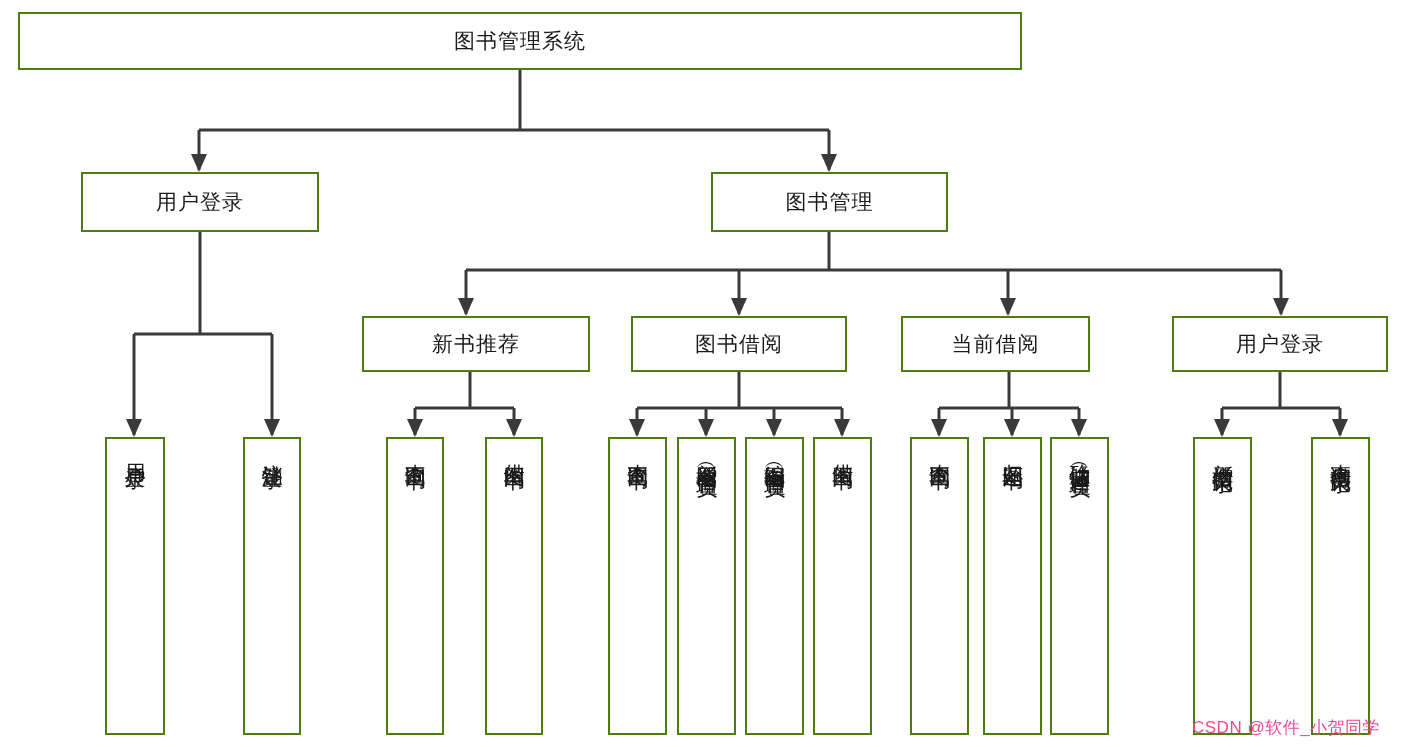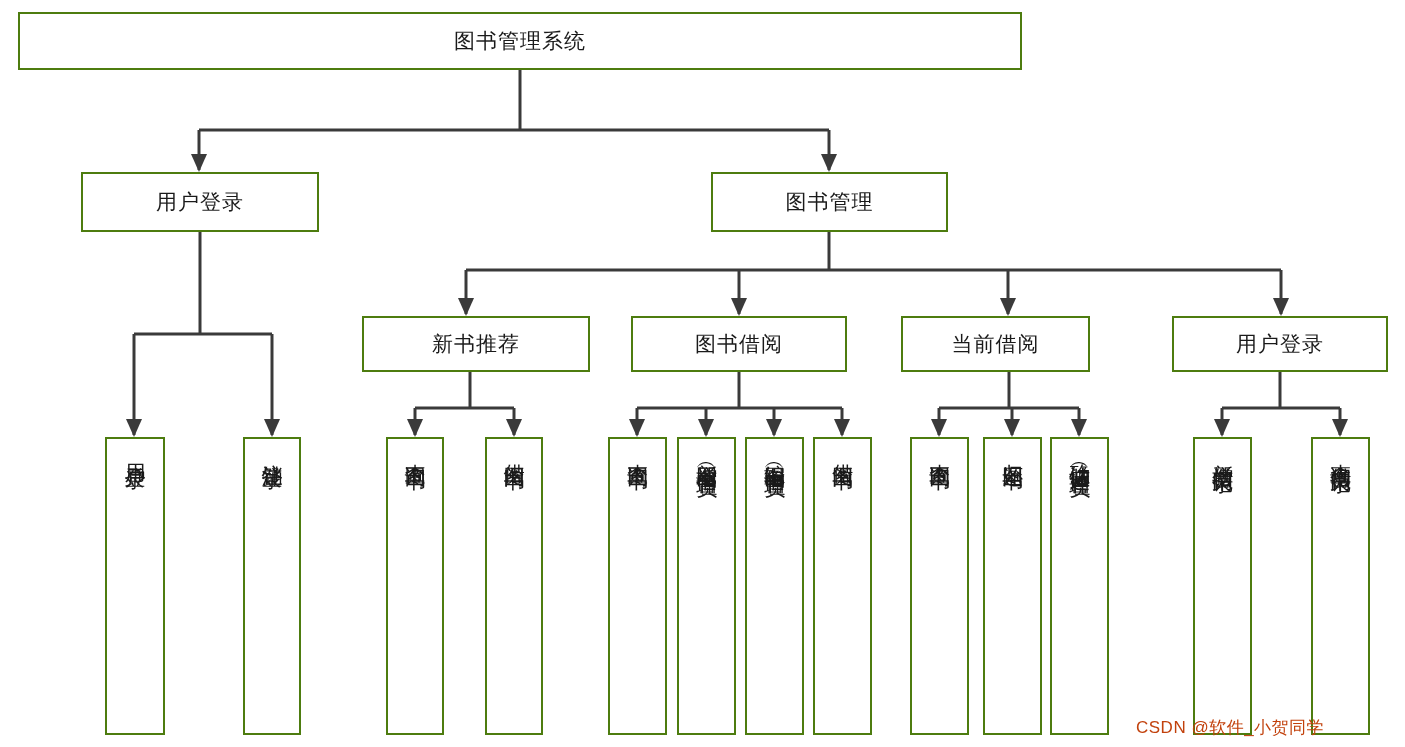--- a/index.html
+++ b/index.html
@@ -178,14 +178,14 @@
       <div class="node-box node-vertical" style="left: 1050px; top: 437px; width: 59px; height: 298px;">
         <span class="node-label">确认归还（管理员）</span>
       </div>
       <div class="node-box node-vertical" style="left: 1193px; top: 437px; width: 59px; height: 298px;">
         <span class="node-label">新增借阅记录</span>
       </div>
       <div class="node-box node-vertical" style="left: 1311px; top: 437px; width: 59px; height: 298px;">
         <span class="node-label">查询借阅记录</span>
       </div>
     </div>
-  <div class="watermark" style="left: 1136px; top: 716px; color: #c2410c;">CSDN @软件_小贺同学</div>
+  <div class="watermark" style="left: 1192px; top: 716px; color: #ec4899;">CSDN @软件_小贺同学</div>
 </div>
 
 </body></html>

